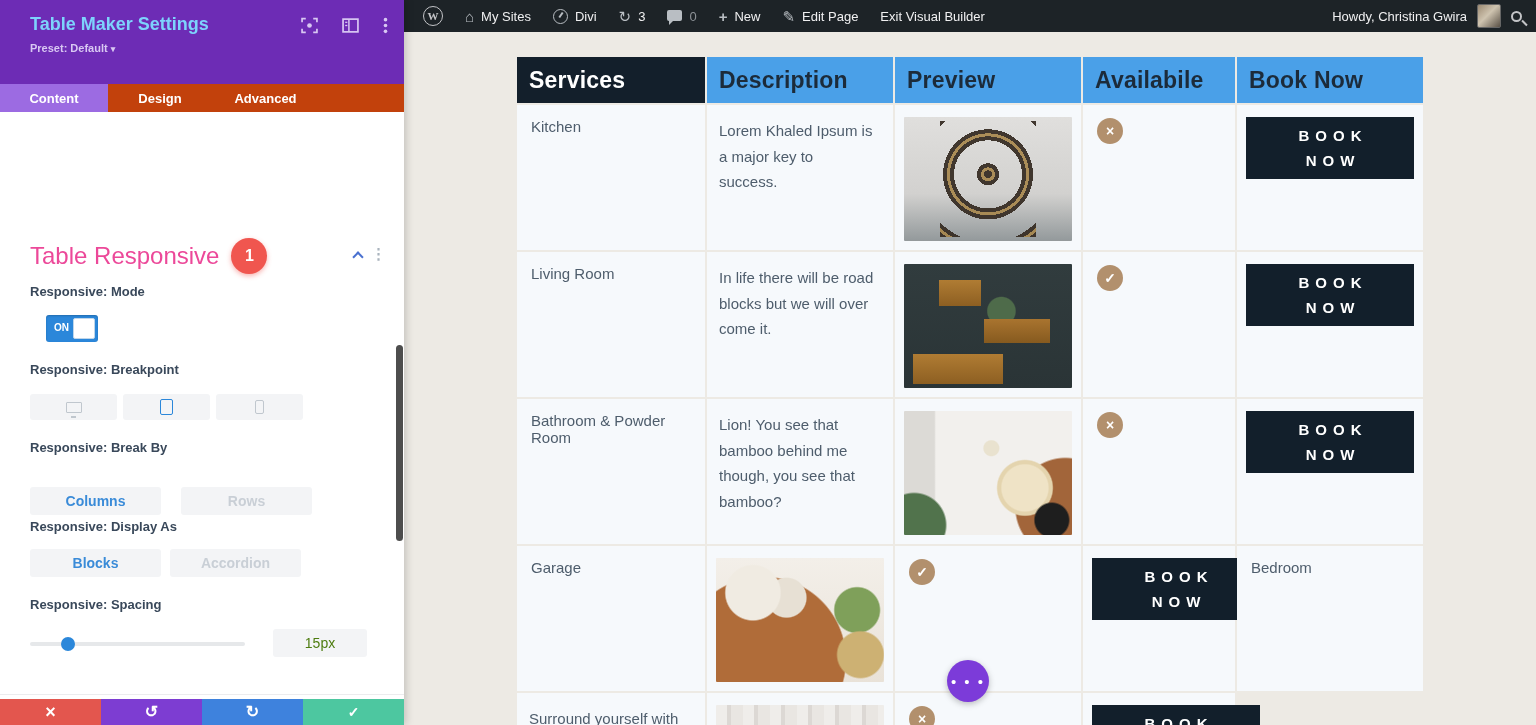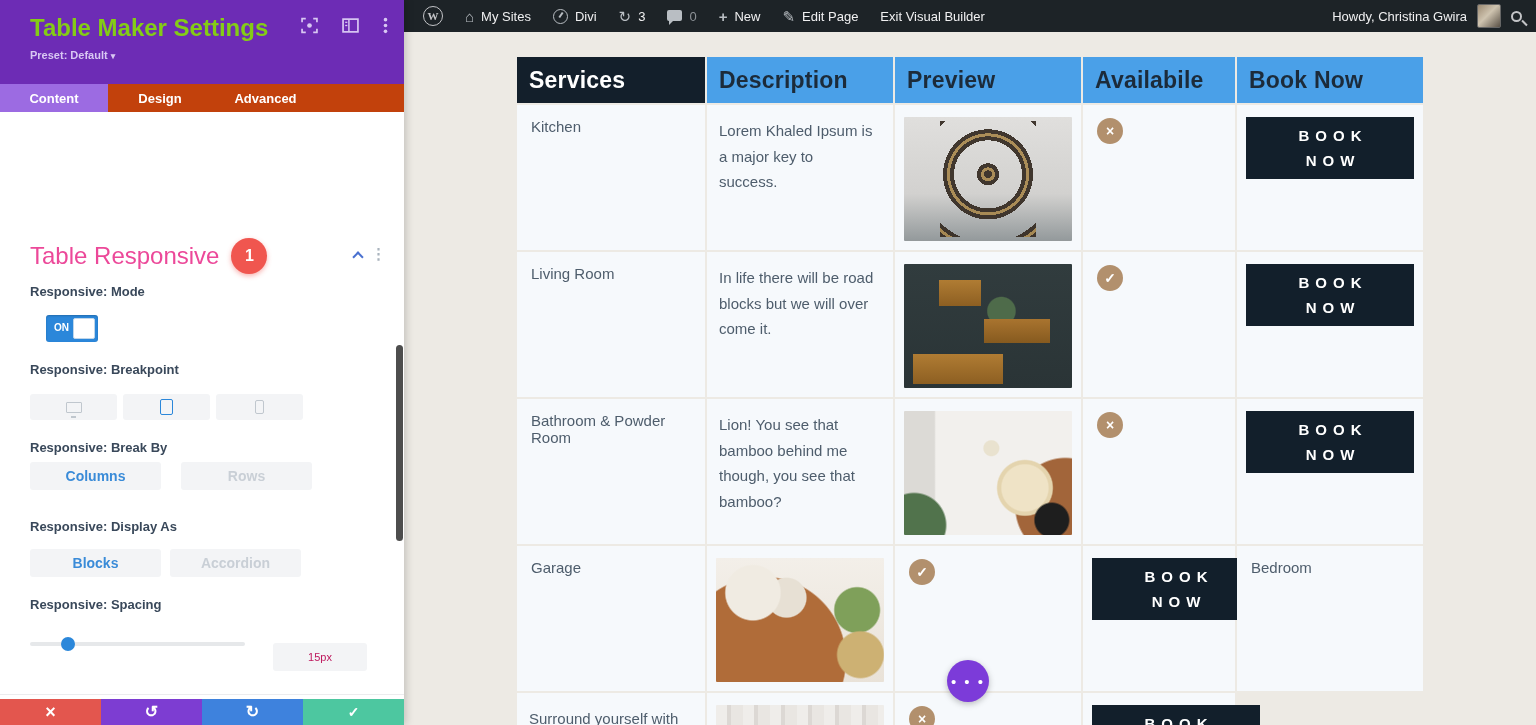--- a/index.html
+++ b/index.html
@@ -27,21 +27,21 @@
   .i-search { width:11px; height:11px; border:2px solid #c3c4c7; border-radius:50%; position:relative; }
   .i-search::after { content:""; position:absolute; left:8px; top:9px; width:7px; height:2px;
     background:#c3c4c7; transform:rotate(45deg); }
   .avatar { width:24px; height:24px; border:1px solid #666; border-radius:2px;
     background:linear-gradient(135deg,#9c8a72 0%,#cfc4b0 45%,#5a5146 100%); }
 
   
   .panel { position:absolute; left:0; top:0; width:404px; height:725px; background:#fff; z-index:10;
     box-shadow:2px 0 8px rgba(0,0,0,.18); }
   .panel-header { height:84px; background:#6d2cb5; padding:14px 18px 0 30px; position:relative; }
-  .panel-title { color:#84cc16; font-size:24px; font-weight:bold; }
+  .panel-title { color:#7dd3fc; font-size:18px; font-weight:bold; }
   .panel-preset { color:#d9c8f3; font-size:11px; font-weight:bold; margin-top:7px; cursor:pointer; }
   .panel-preset .caret { font-size:9px; }
   .ph-icons { position:absolute; right:16px; top:17px; display:flex; gap:24px; align-items:center; }
   .ph-icons svg { display:block; cursor:pointer; }
   .tabs { height:28px; background:#c2410c; display:flex; }
   .tab { height:28px; display:flex; align-items:center; justify-content:center;
     color:#fff; font-size:13px; font-weight:bold; cursor:pointer; }
   .tab.t0 { width:108px; } .tab.t1 { width:104px; } .tab.t2 { width:107px; }
   .tab.active { background:#9c6be2; }
 
@@ -78,21 +78,21 @@
     align-items:center; justify-content:center; font-size:14px; font-weight:bold; cursor:pointer; }
   .seg-btn.sel { color:#3a8bd8; }
   .seg-btn.unsel { color:#c9cfd6; }
 
   .slider-track { position:absolute; left:30px; top:530px; width:215px; height:4px;
     background:#e6e8ea; border-radius:2px; cursor:pointer; }
   .slider-knob { position:absolute; left:31px; top:-5px; width:14px; height:14px;
     background:#2b87da; border-radius:50%; cursor:grab; }
   .spacing-box { position:absolute; left:273px; top:517px; width:94px; height:28px; background:#f3f4f6;
     border-radius:3px; display:flex; align-items:center; justify-content:center;
-    color:#be185d; font-size:11px; cursor:text;margin-top:14px; }
+    color:#4d7c0f; font-size:14px; cursor:text; }
 
   .divider { position:absolute; left:0; width:404px; height:1px; background:#ececee; }
 
   .panel-scrollbar { position:absolute; right:1px; top:345px; width:7px; height:196px;
     background:#4d4d4d; border-radius:4px; z-index:12; cursor:grab; }
 
   .panel-actions { position:absolute; left:0; bottom:0; width:404px; height:26px; display:flex; z-index:11; }
   .act { width:101px; height:26px; display:flex; align-items:center; justify-content:center;
     color:#fff; font-size:15px; font-weight:bold; cursor:pointer; line-height:1; }
   .act.discard { background:#e3564e; }
@@ -334,21 +334,21 @@
           </div>
         <div class="bp-btn">
             <span class="i-tablet"></span>
           </div>
         <div class="bp-btn">
             <span class="i-phone"></span>
           </div>
       </div>
 
       <div class="f-label" style="top:328px;">Responsive: Break By</div>
-      <div class="seg-row" style="top:350px;gap:20px;">
+      <div class="seg-row" style="top:375px;gap:20px;">
         <div class="seg-btn sel">Columns</div>
         <div class="seg-btn unsel">Rows</div>
       </div>
 
       <div class="f-label" style="top:407px;">Responsive: Display As</div>
       <div class="seg-row" style="top:437px;">
         <div class="seg-btn sel">Blocks</div>
         <div class="seg-btn unsel">Accordion</div>
       </div>
 

